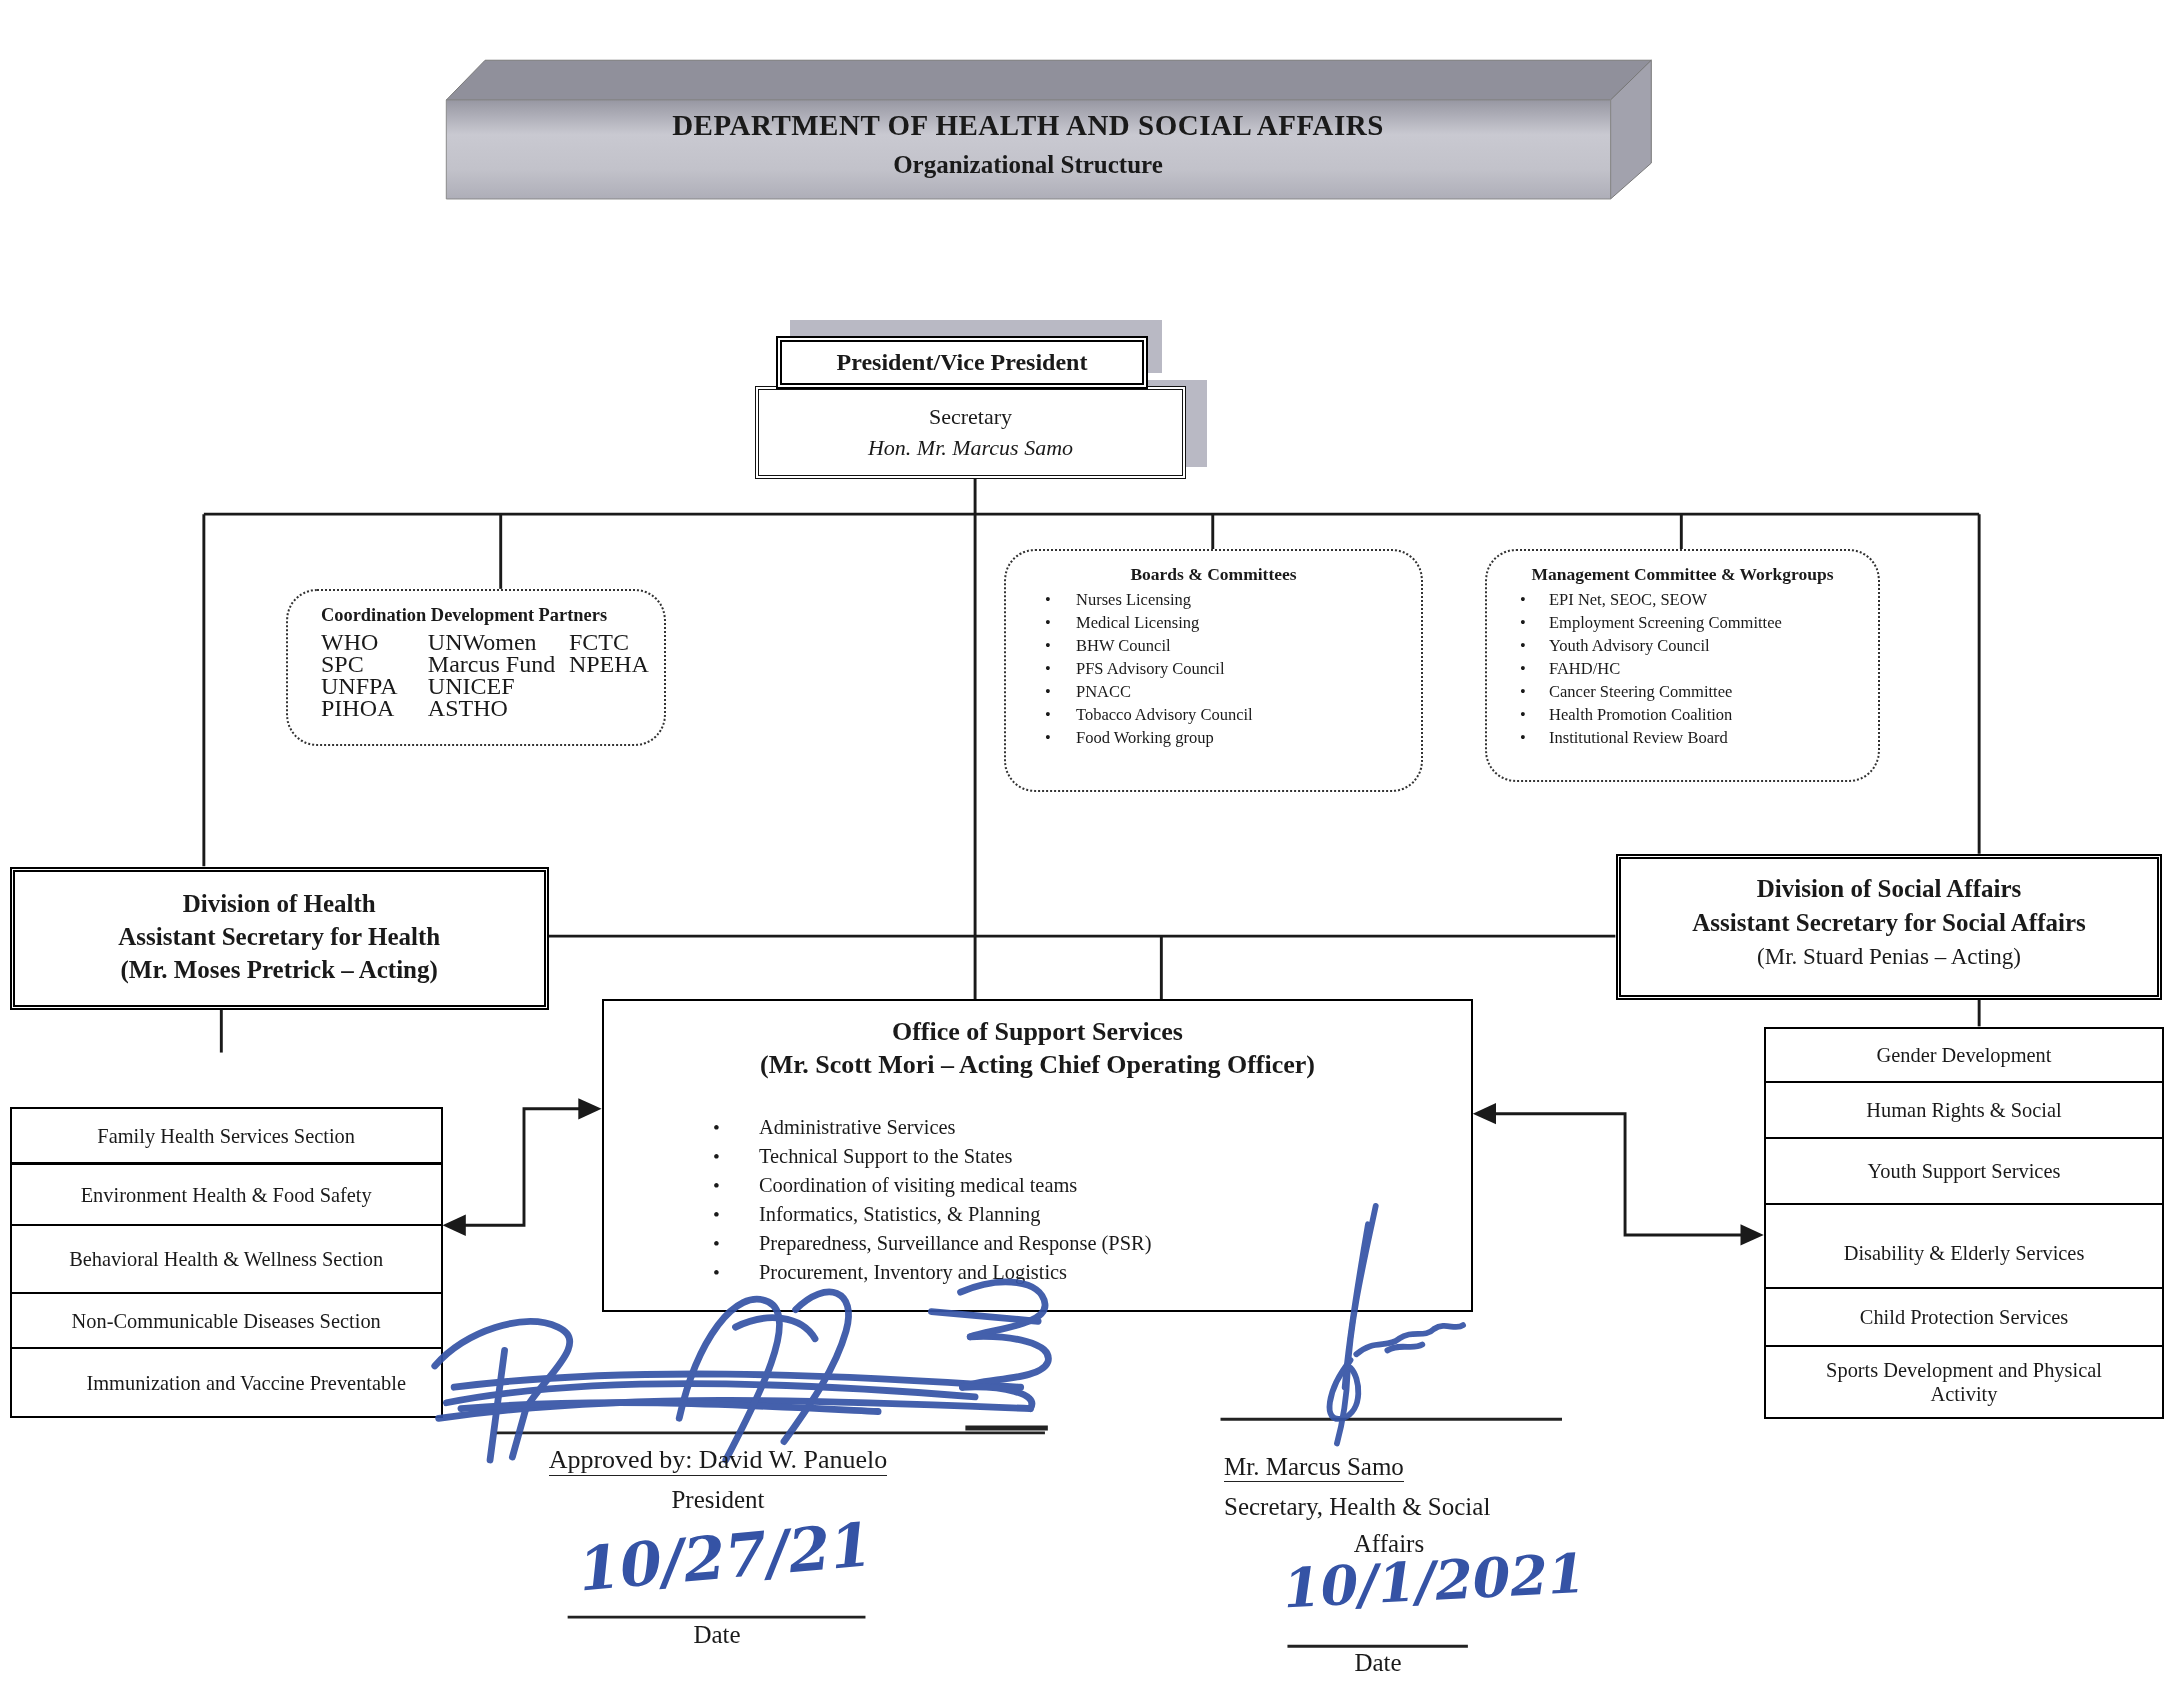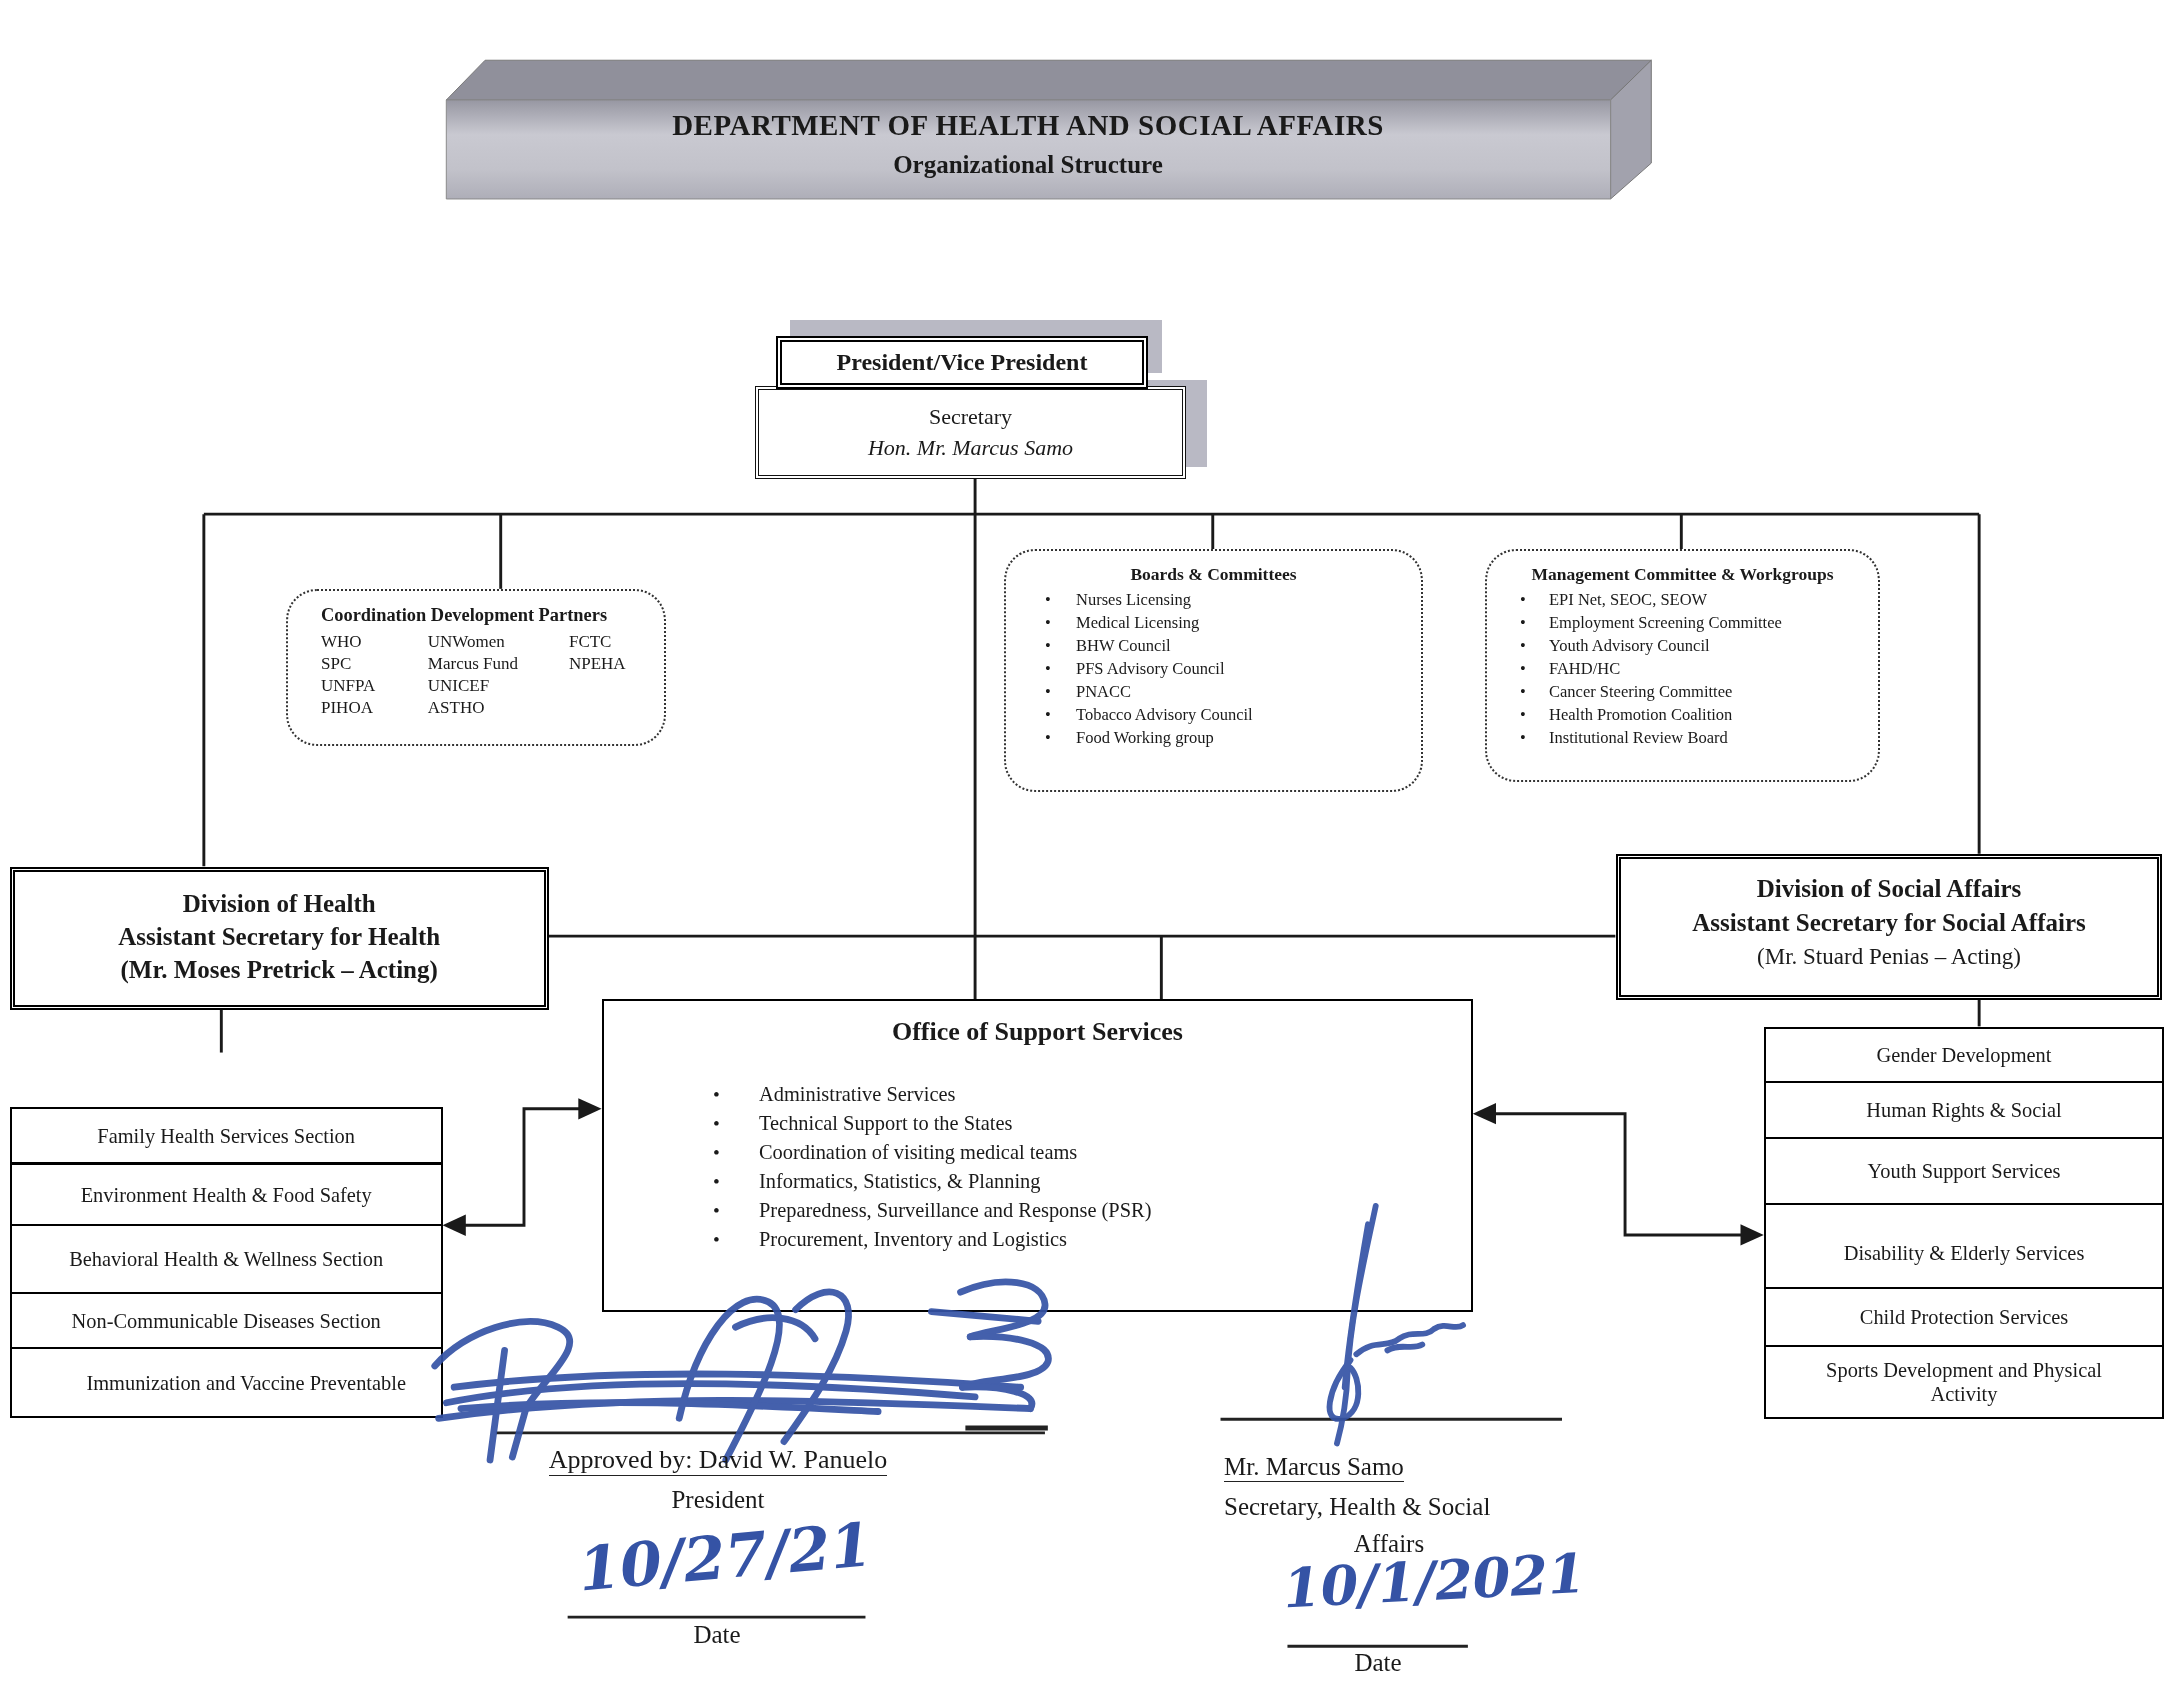--- a/index.html
+++ b/index.html
@@ -26,21 +26,21 @@
                  font-weight:bold;font-size:24px;}
   .secretary-box{left:755px;top:386px;width:431px;height:93px;background:#fff;
                  border:4.9px double #111;z-index:3;text-align:center;padding-top:13.6px;}
   .secretary-box .l1{font-size:22px;}
   .secretary-box .l2{font-size:22px;font-style:italic;margin-top:5.8px;}
 
   
   .dotted-box{border:2.4px dotted #333;border-radius:31px;background:#fff;z-index:3;}
   .idp{left:286px;top:589px;width:380px;height:157px;padding:13.6px 0 0 33px;}
   .idp .t{font-weight:bold;font-size:18.4px;margin-bottom:5.8px;}
-  .idp .cols{display:flex;font-size:17px;line-height:22px;}
+  .idp .cols{display:flex;font-size:24px;line-height:22px;}
   .idp .c1{width:109px;} .idp .c2{width:144px;} .idp .c3{width:97px;}
 
   .boards{left:1004px;top:549px;width:419px;height:243px;padding-top:12.6px;}
   .boards .t{font-weight:bold;font-size:17.5px;text-align:center;margin-bottom:3.9px;}
   .mgmt{left:1485px;top:549px;width:395px;height:233px;padding-top:12.6px;}
   .mgmt .t{font-weight:bold;font-size:17.5px;text-align:center;margin-bottom:3.9px;}
   .b-item{position:relative;font-size:16.5px;line-height:23px;padding-left:70px;}
   .b-item::before{content:"\2022";position:absolute;left:39px;top:0;font-size:16.5px;}
   .mgmt .b-item{padding-left:62px;}
   .mgmt .b-item::before{left:33px;}
@@ -194,20 +194,21 @@
   </div>
 
   <div class="abs dbl-box dsa">
     <div class="b">Division of Social Affairs</div>
     <div class="b">Assistant Secretary for Social Affairs</div>
     <div class="r">(Mr. Stuard Penias – Acting)</div>
   </div>
 
   <div class="abs oss">
     <div class="t1">Office of Support Services</div>
+    <div class="t2">(Mr. Scott Mori – Acting Chief Operating Officer)</div>
     <div class="items">
       <div class="b-item"><span>Administrative Services</span></div>
       <div class="b-item"><span>Technical Support to the States</span></div>
       <div class="b-item"><span>Coordination of visiting medical teams</span></div>
       <div class="b-item"><span>Informatics, Statistics, &amp; Planning</span></div>
       <div class="b-item"><span>Preparedness, Surveillance and Response (PSR)</span></div>
       <div class="b-item"><span>Procurement, Inventory and Logistics</span></div>
     </div>
   </div>
 

